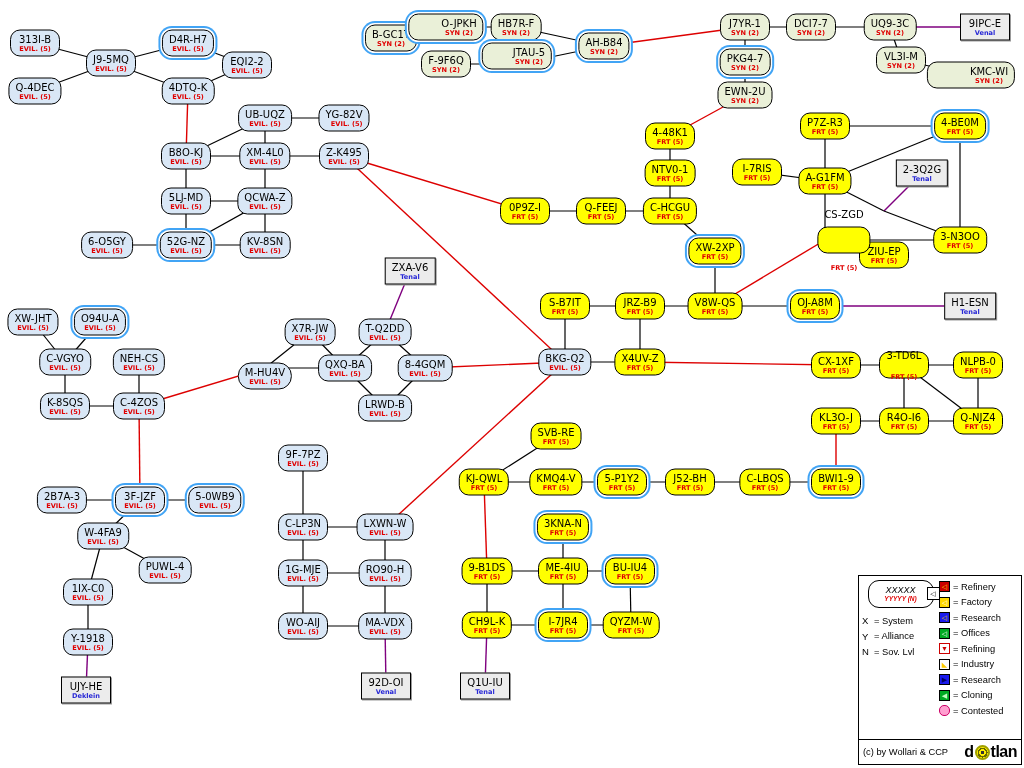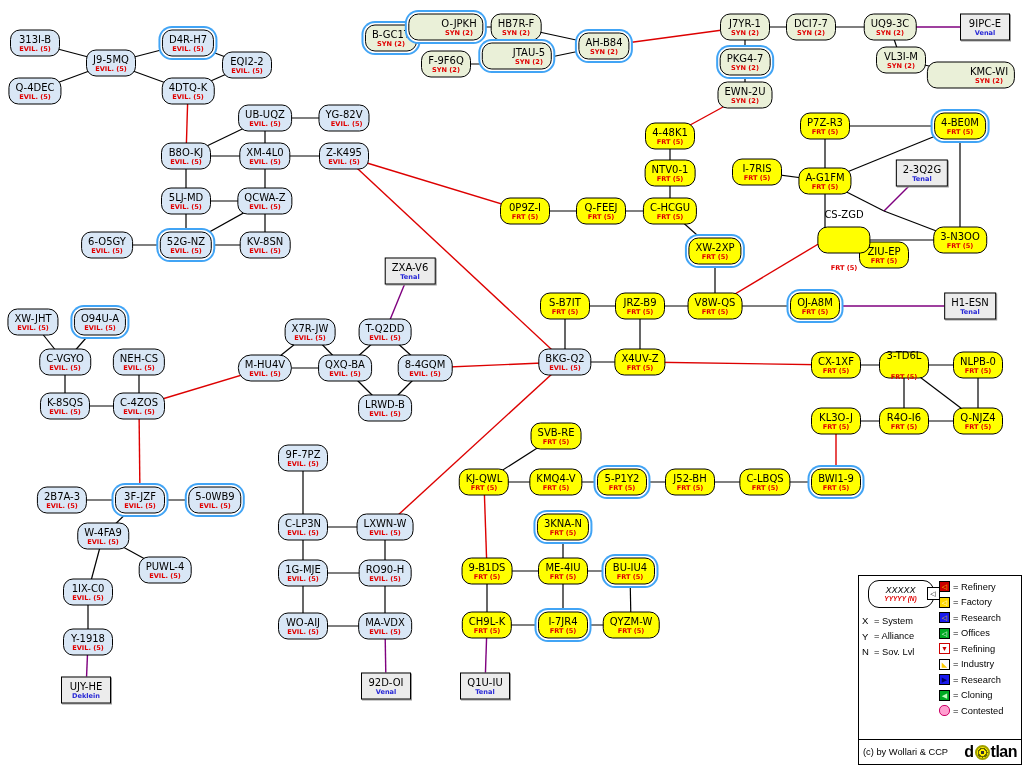--- a/index.html
+++ b/index.html
@@ -258,21 +258,21 @@
         <div class="nsub">EVIL. (5)</div>
       </div>
       <div class="node t-e" style="left: 310px; top: 332px;">
         <div class="nlabel">X7R-JW</div>
         <div class="nsub">EVIL. (5)</div>
       </div>
       <div class="node t-e" style="left: 385px; top: 332px;">
         <div class="nlabel">T-Q2DD</div>
         <div class="nsub">EVIL. (5)</div>
       </div>
-      <div class="node t-e" style="left: 265px; top: 368px; border-radius: 13px;">
+      <div class="node t-e" style="left: 265px; top: 376px; border-radius: 13px;">
         <div class="nlabel">M-HU4V</div>
         <div class="nsub">EVIL. (5)</div>
       </div>
       <div class="node t-e" style="left: 345px; top: 368px;">
         <div class="nlabel">QXQ-BA</div>
         <div class="nsub">EVIL. (5)</div>
       </div>
       <div class="node t-e" style="left: 425px; top: 368px;">
         <div class="nlabel">8-4GQM</div>
         <div class="nsub">EVIL. (5)</div>

